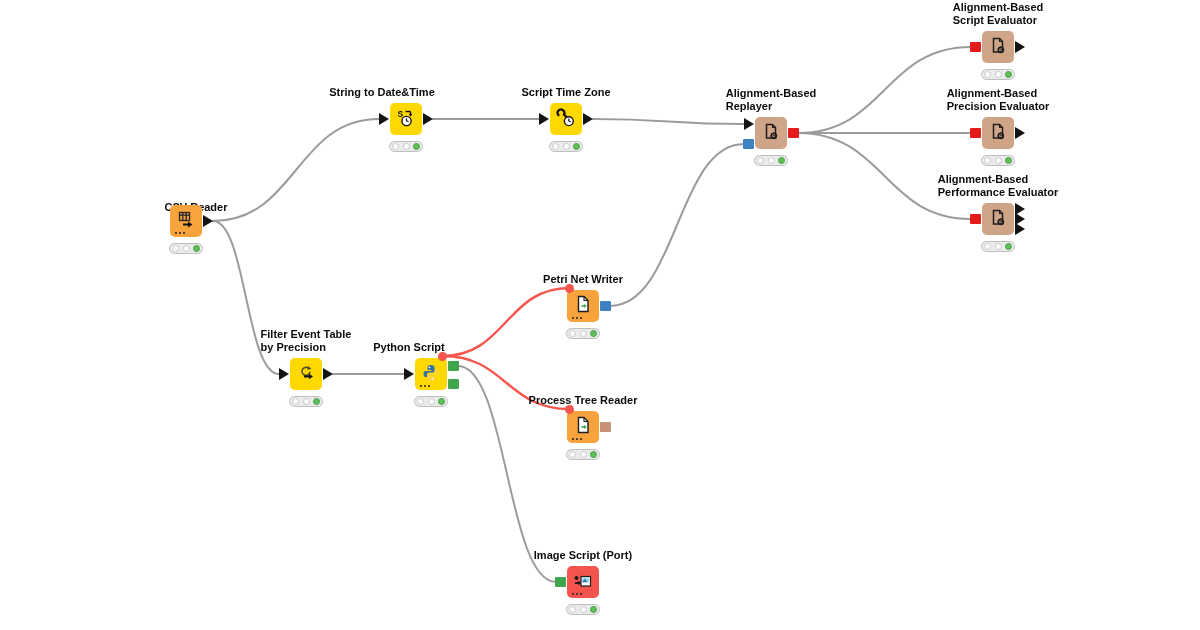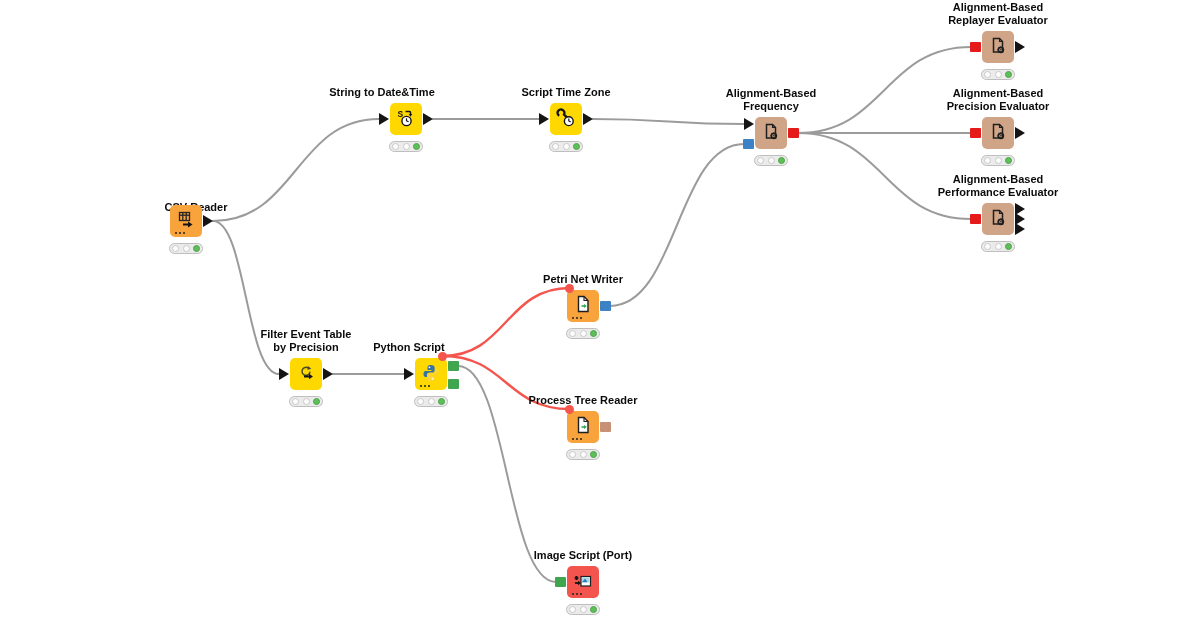--- a/index.html
+++ b/index.html
@@ -1,19 +1,19 @@
 <!DOCTYPE html>
 <html><head>
 <meta charset="utf-8">
 <style>
   html,body{margin:0;padding:0;background:#fff;}
   .canvas{position:relative;width:1200px;height:630px;background:#ffffff;overflow:hidden;
           font-family:"Liberation Sans",sans-serif;}
   #wires{position:absolute;left:0;top:0;width:1200px;height:630px;}
-  .node-label{position:absolute;transform:translateX(-50%);text-align:center;
+  .node-label{position:absolute;transform:translateX(-50%);text-align:left;
               font:700 11px/13px "Liberation Sans",sans-serif;color:#0b0b0b;white-space:nowrap;}
   .node-body{position:absolute;width:32px;height:32px;border-radius:5px;}
   .node-icon{position:absolute;left:6px;top:5px;width:20px;height:20px;line-height:0;}
   .node-icon svg{display:block;}
   .dots{position:absolute;left:5px;bottom:3px;line-height:0;}
   .dots i{display:inline-block;width:2px;height:2px;background:#222;border-radius:50%;margin-right:2px;}
   .port{position:absolute;}
   .port.tri{width:0;height:0;border-top:6px solid transparent;border-bottom:6px solid transparent;
             border-left:10px solid #141414;}
   .port.sq{width:11px;height:10px;border-radius:1px;}
@@ -104,21 +104,21 @@
         <span class="port tri" style="left: -11px; top: 10px;"></span>
         <span class="port tri" style="left: 33px; top: 10px;"></span>
       </div>
       <div class="traffic" style="left: 549px; top: 141px;">
         <i></i>
         <i></i>
         <i class="on"></i>
       </div>
       <div class="node-label" style="left: 771px; top: 87px;">
         <div>Alignment-Based</div>
-        <div>Frequency</div>
+        <div>Replayer</div>
       </div>
       <div class="node-body" style="left: 755px; top: 117px; background: rgb(208, 164, 135);">
         <span class="node-icon">
           <svg viewBox="0 0 20 20" width="20" height="20">
             <path d="M5.5 2.5 H11.5 L14.5 5.5 V16 H5.5 Z" fill="none" stroke="#1f1f1f" stroke-width="1.5"></path>
             <path d="M11.5 2.5 V5.5 H14.5" fill="none" stroke="#1f1f1f" stroke-width="1.1"></path>
             <circle cx="12.8" cy="13.8" r="2.5" fill="none" stroke="#1f1f1f" stroke-width="1.7"></circle>
             <circle cx="12.8" cy="13.8" r="0.8" fill="#1f1f1f"></circle>
             <g stroke="#1f1f1f" stroke-width="1.2">
               <line x1="12.8" y1="10.5" x2="12.8" y2="11.2"></line>
@@ -132,21 +132,21 @@
         <span class="port sq" style="background: rgb(60, 130, 196); left: -12px; top: 22px;"></span>
         <span class="port sq" style="background: rgb(229, 26, 26); left: 33px; top: 11px;"></span>
       </div>
       <div class="traffic" style="left: 754px; top: 155px;">
         <i></i>
         <i></i>
         <i class="on"></i>
       </div>
       <div class="node-label" style="left: 998px; top: 1px;">
         <div>Alignment-Based</div>
-        <div>Replayer Evaluator</div>
+        <div>Script Evaluator</div>
       </div>
       <div class="node-body" style="left: 982px; top: 31px; background: rgb(208, 164, 135);">
         <span class="node-icon">
           <svg viewBox="0 0 20 20" width="20" height="20">
             <path d="M5.5 2.5 H11.5 L14.5 5.5 V16 H5.5 Z" fill="none" stroke="#1f1f1f" stroke-width="1.5"></path>
             <path d="M11.5 2.5 V5.5 H14.5" fill="none" stroke="#1f1f1f" stroke-width="1.1"></path>
             <circle cx="12.8" cy="13.8" r="2.5" fill="none" stroke="#1f1f1f" stroke-width="1.7"></circle>
             <circle cx="12.8" cy="13.8" r="0.8" fill="#1f1f1f"></circle>
             <g stroke="#1f1f1f" stroke-width="1.2">
               <line x1="12.8" y1="10.5" x2="12.8" y2="11.2"></line>

